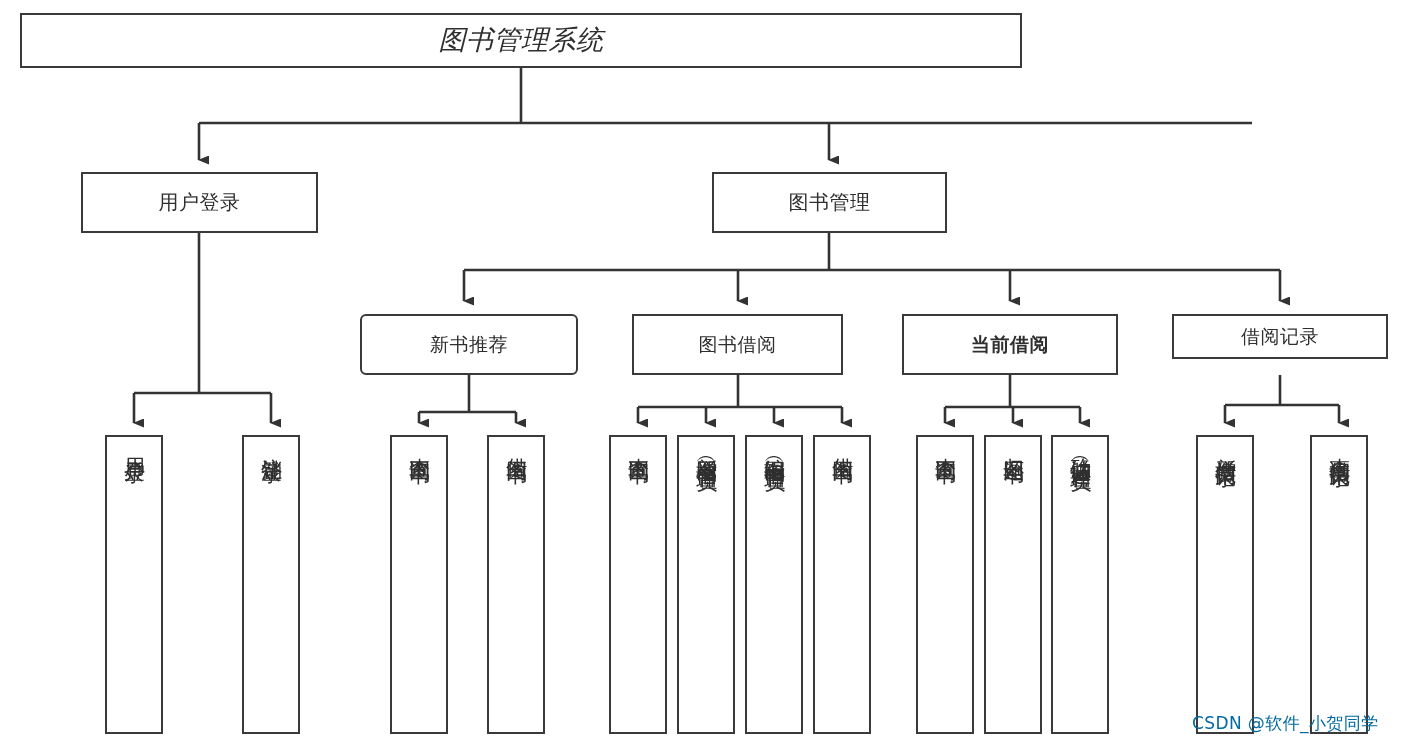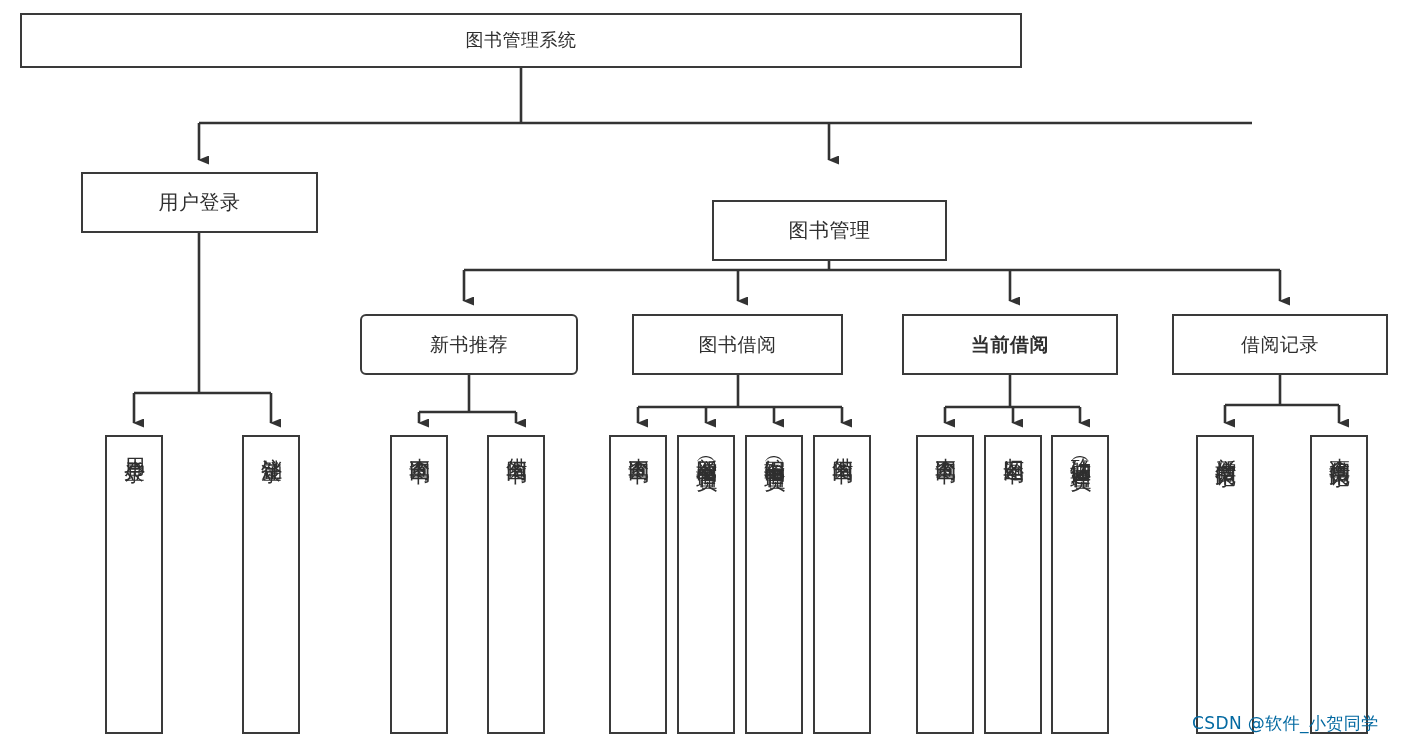--- a/index.html
+++ b/index.html
@@ -5,21 +5,21 @@
   html,body{margin:0;padding:0;background:#ffffff;}
   body{width:1405px;height:747px;overflow:hidden;
        font-family:"DejaVu Sans","Liberation Sans",sans-serif;}
   #stage{position:relative;width:1405px;height:747px;background:#fff;}
   svg#wires{position:absolute;left:0;top:0;width:1405px;height:747px;}
   .node{position:absolute;box-sizing:border-box;background:#ffffff;
         border:2.5px solid #3a3a3a;display:flex;align-items:center;
         justify-content:center;}
   .node .lbl{color:#2f2f2f;line-height:1.12;text-align:center;
              letter-spacing:0.5px;}
-  .root .lbl{font-size:18px;}
+  .root .lbl{font-size:27px;font-style:italic;}
   .lvl1 .lbl{font-size:20px;}
   .lvl2 .lbl{font-size:19px;}
   .leaf{align-items:flex-start;padding-top:4px;}
   .leaf .lbl{writing-mode:vertical-rl;text-orientation:upright;
              font-size:21px;letter-spacing:2px;white-space:nowrap;}
   .watermark{position:absolute;left:1192px;top:712px;font-size:17px;
              color:#0369a1;white-space:nowrap;letter-spacing:0.4px;}
 </style>
 </head>
 <body>
@@ -76,34 +76,34 @@
     </g>
   </svg>
 
   <div class="node root" style="left:20px;top:13px;width:1002px;height:55px;">
     <span class="lbl">图书管理系统</span>
   </div>
 
   <div class="node lvl1" style="left:81px;top:172px;width:237px;height:61px;">
     <span class="lbl">用户登录</span>
   </div>
-  <div class="node lvl1" style="left:712px;top:172px;width:235px;height:61px;margin-top:28px;">
+  <div class="node lvl1" style="left:712px;top:172px;width:235px;height:61px;">
     <span class="lbl">图书管理</span>
   </div>
 
   <div class="node lvl2" style="left:360px;top:314px;width:218px;height:61px;border-radius:6px;">
     <span class="lbl">新书推荐</span>
   </div>
   <div class="node lvl2" style="left:632px;top:314px;width:211px;height:61px;">
     <span class="lbl">图书借阅</span>
   </div>
   <div class="node lvl2" style="left:902px;top:314px;width:216px;height:61px;font-weight:bold;">
     <span class="lbl">当前借阅</span>
   </div>
-  <div class="node lvl2" style="left:1172px;top:314px;width:216px;height:61px;">
+  <div class="node lvl2" style="left:1172px;top:314px;width:216px;height:45px;">
     <span class="lbl">借阅记录</span>
   </div>
 
   <div class="node leaf" style="left:105px;top:435px;width:58px;height:299px;">
     <span class="lbl">用户登录</span>
   </div>
   <div class="node leaf" style="left:242px;top:435px;width:58px;height:299px;">
     <span class="lbl">注销登录</span>
   </div>
 

